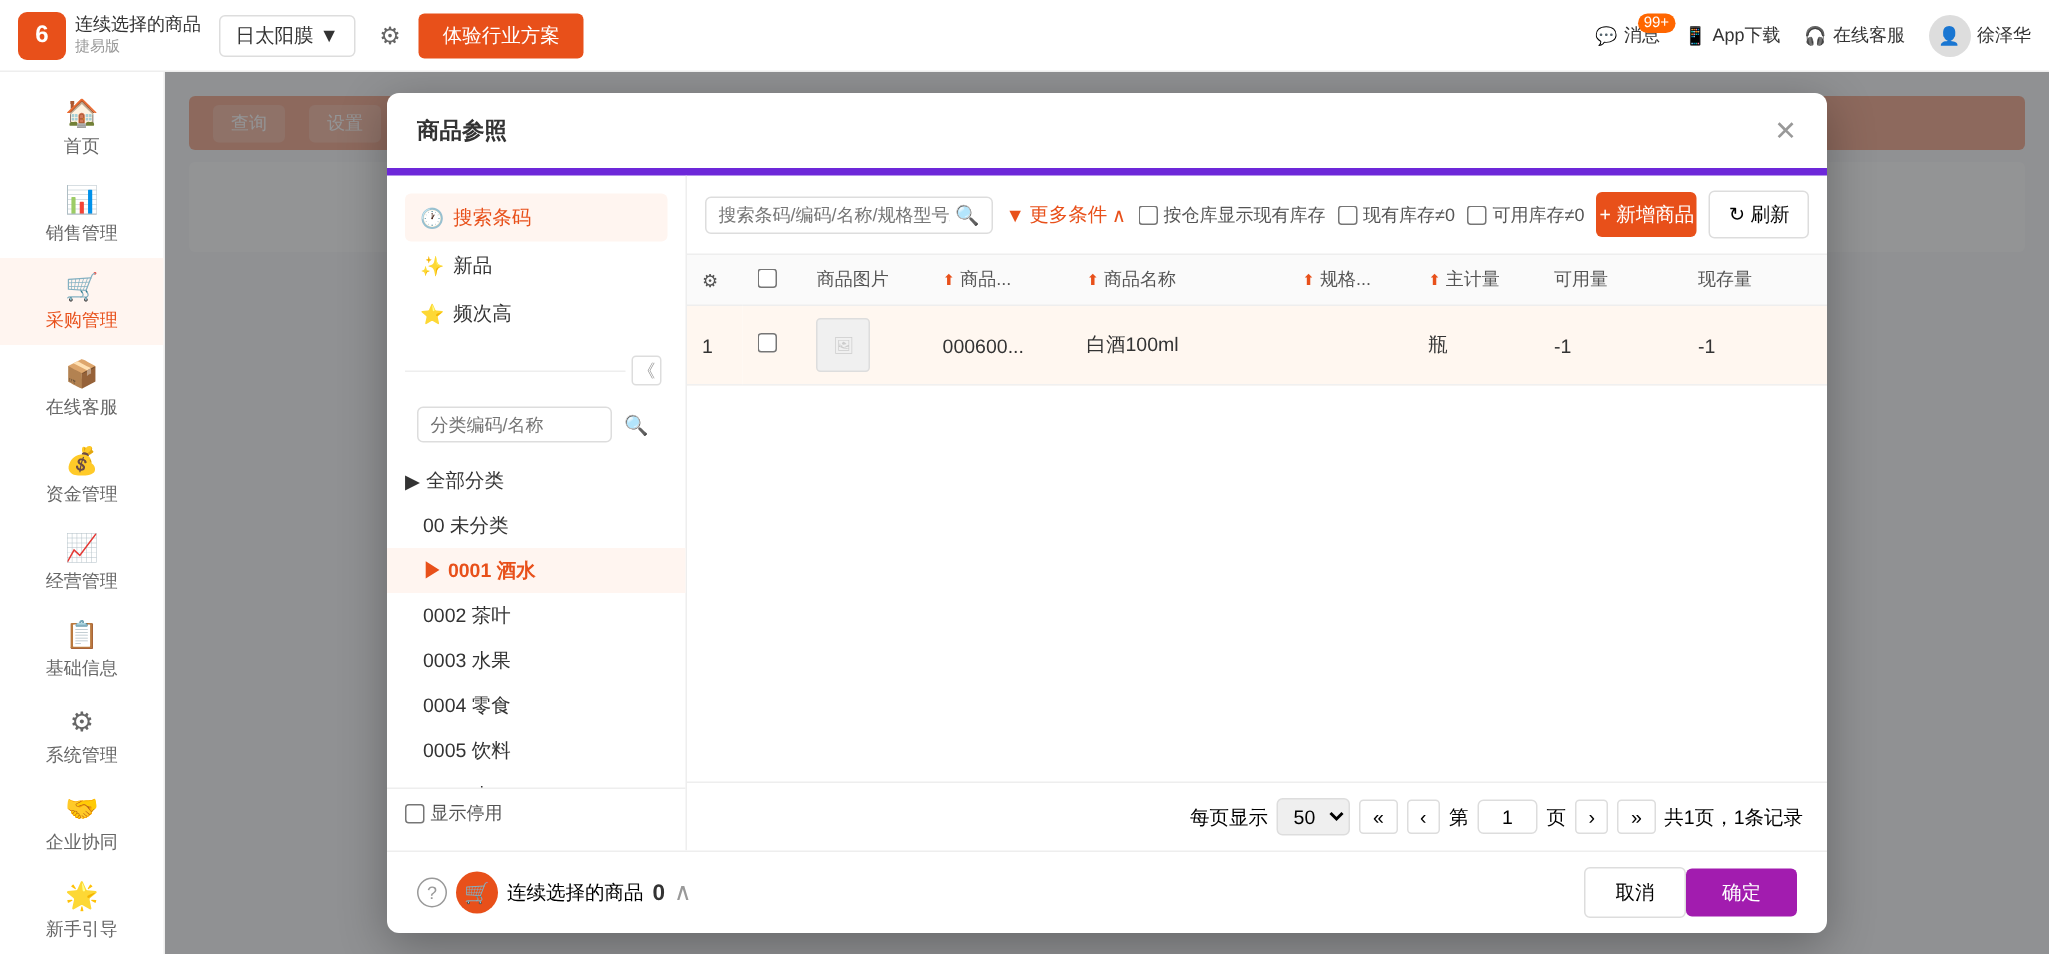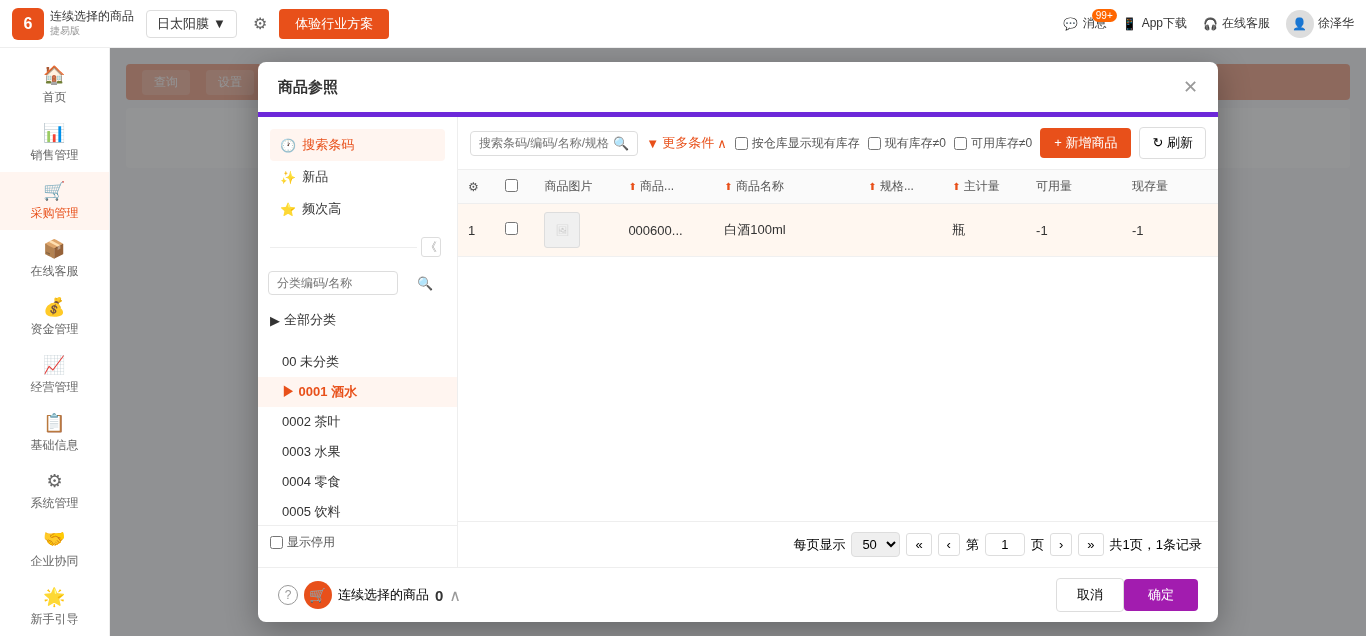--- a/index.html
+++ b/index.html
@@ -128,21 +128,21 @@
       padding: 7px 10px; border-radius: 4px; cursor: pointer; color: #333; font-size: 13px;
     }
     .nav-item.active { background: #fff5f0; color: #e8501a; }
     .nav-collapse-btn {
       width: 20px; height: 20px; border: 1px solid #ddd; border-radius: 3px;
       display: flex; align-items: center; justify-content: center;
       cursor: pointer; margin: 4px; align-self: flex-end; color: #999; font-size: 12px;
     }
     .divider { height: 1px; background: #eee; margin: 6px 0; }
     .search-row {
-      display: flex; align-items: center; padding: 6px 10px; gap: 19px;
+      display: flex; align-items: center; padding: 6px 20px; gap: 8px;
     }
     .search-input-small {
       border: 1px solid #ddd; border-radius: 4px; padding: 4px 8px;
       font-size: 12px; width: 130px; outline: none;
     }
     .category-tree { padding: 4px 0; overflow-y: auto; flex: 1; }
     .tree-item {
       padding: 6px 12px; cursor: pointer; font-size: 13px; color: #333;
       display: flex; align-items: center; gap: 4px;
     }
@@ -164,21 +164,21 @@
     .search-bar input { border: none; outline: none; font-size: 13px; width: 100%; }
     .filter-btn {
       display: flex; align-items: center; gap: 3px;
       color: #e8501a; cursor: pointer; font-size: 13px; white-space: nowrap;
     }
     .checkbox-item {
       display: flex; align-items: center; gap: 4px; font-size: 12px; color: #555; white-space: nowrap;
     }
     .btn-add {
       background: #e8501a; color: #fff; border: none;
-      padding: 6px 14px; border-radius: 4px; cursor: pointer; font-size: 13px;
+      padding: 6px 2px; border-radius: 4px; cursor: pointer; font-size: 13px;
       white-space: nowrap; margin-left: auto;
     }
     .btn-refresh {
       border: 1px solid #ddd; background: #fff; padding: 6px 12px;
       border-radius: 4px; cursor: pointer; font-size: 13px; white-space: nowrap;
     }
 
     
     .table-container { flex: 1; overflow: auto; }
     table { width: 100%; border-collapse: collapse; }
@@ -386,21 +386,21 @@
             <div class="search-row">
               <input class="search-input-small" placeholder="分类编码/名称" style="">
               <span style="color:#999;cursor:pointer;">🔍</span>
             </div>
 
             <div class="category-tree">
               <div class="tree-item">
                 <span>▶</span>
                 <span>全部分类</span>
               </div>
-              <div class="tree-item" style="padding-left:24px;margin-top:12px;">
+              <div class="tree-item" style="padding-left:24px;">
                 <span>00 未分类</span>
               </div>
               <div class="tree-item active" style="padding-left:24px;">
                 <span>▶ 0001 酒水</span>
               </div>
               <div class="tree-item" style="padding-left:24px;">
                 <span>0002 茶叶</span>
               </div>
               <div class="tree-item" style="padding-left:24px;">
                 <span>0003 水果</span>

